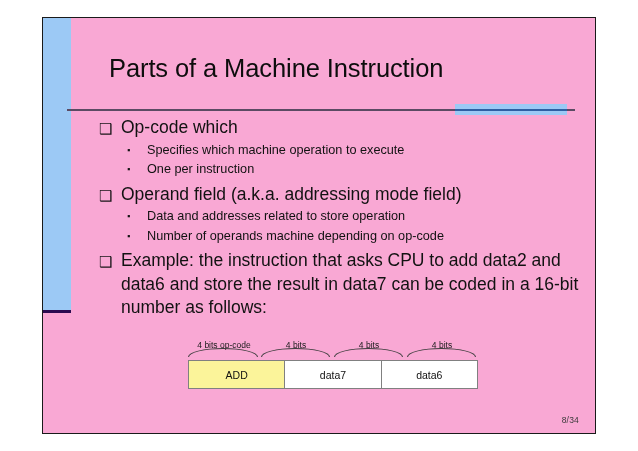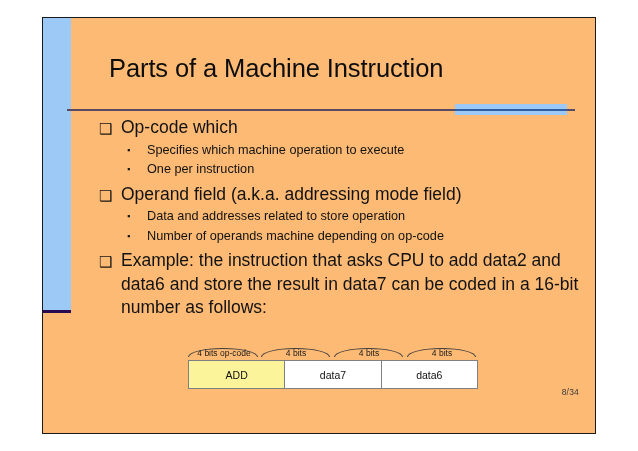--- a/index.html
+++ b/index.html
@@ -14,21 +14,21 @@
     font-family: "Liberation Sans", sans-serif;
   }
 
   
   #slide {
     position: absolute;
     left: 42px;
     top: 17px;
     width: 554px;
     height: 417px;
-    background: #fdba74;
+    background: #f9a8d4;
     border: 1px solid #1a1a1a;
     box-sizing: border-box;
   }
 
   
   #left-band {
     position: absolute;
     left: 0px;
     top: 0px;
     width: 28px;
@@ -133,21 +133,21 @@
     top: 318px;
     width: 290px;
   }
 
   #fig-labels {
     position: relative;
     height: 12px;
   }
   .fig-label {
     position: absolute;
-    top: 12px;
+    top: 4px;
     font-size: 8.5px;
     line-height: 11px;
     color: #1a1a1a;
     text-align: center;
     white-space: nowrap;
   }
 
   #fig-braces {
     position: relative;
     height: 11px;
@@ -192,21 +192,21 @@
     align-items: center;
     justify-content: center;
   }
   .cell:last-child { border-right: none; }
   .cell.hl { background: #fbf49a; }
 
   
   #pagenum {
     position: absolute;
     right: 16px;
-    bottom: 36px;
+    bottom: 8px;
     font-size: 8.5px;
     color: #3a3a3a;
     letter-spacing: 0.2px;
   }
 </style>
 </head>
 <body>
 
 <div id="slide">
 

